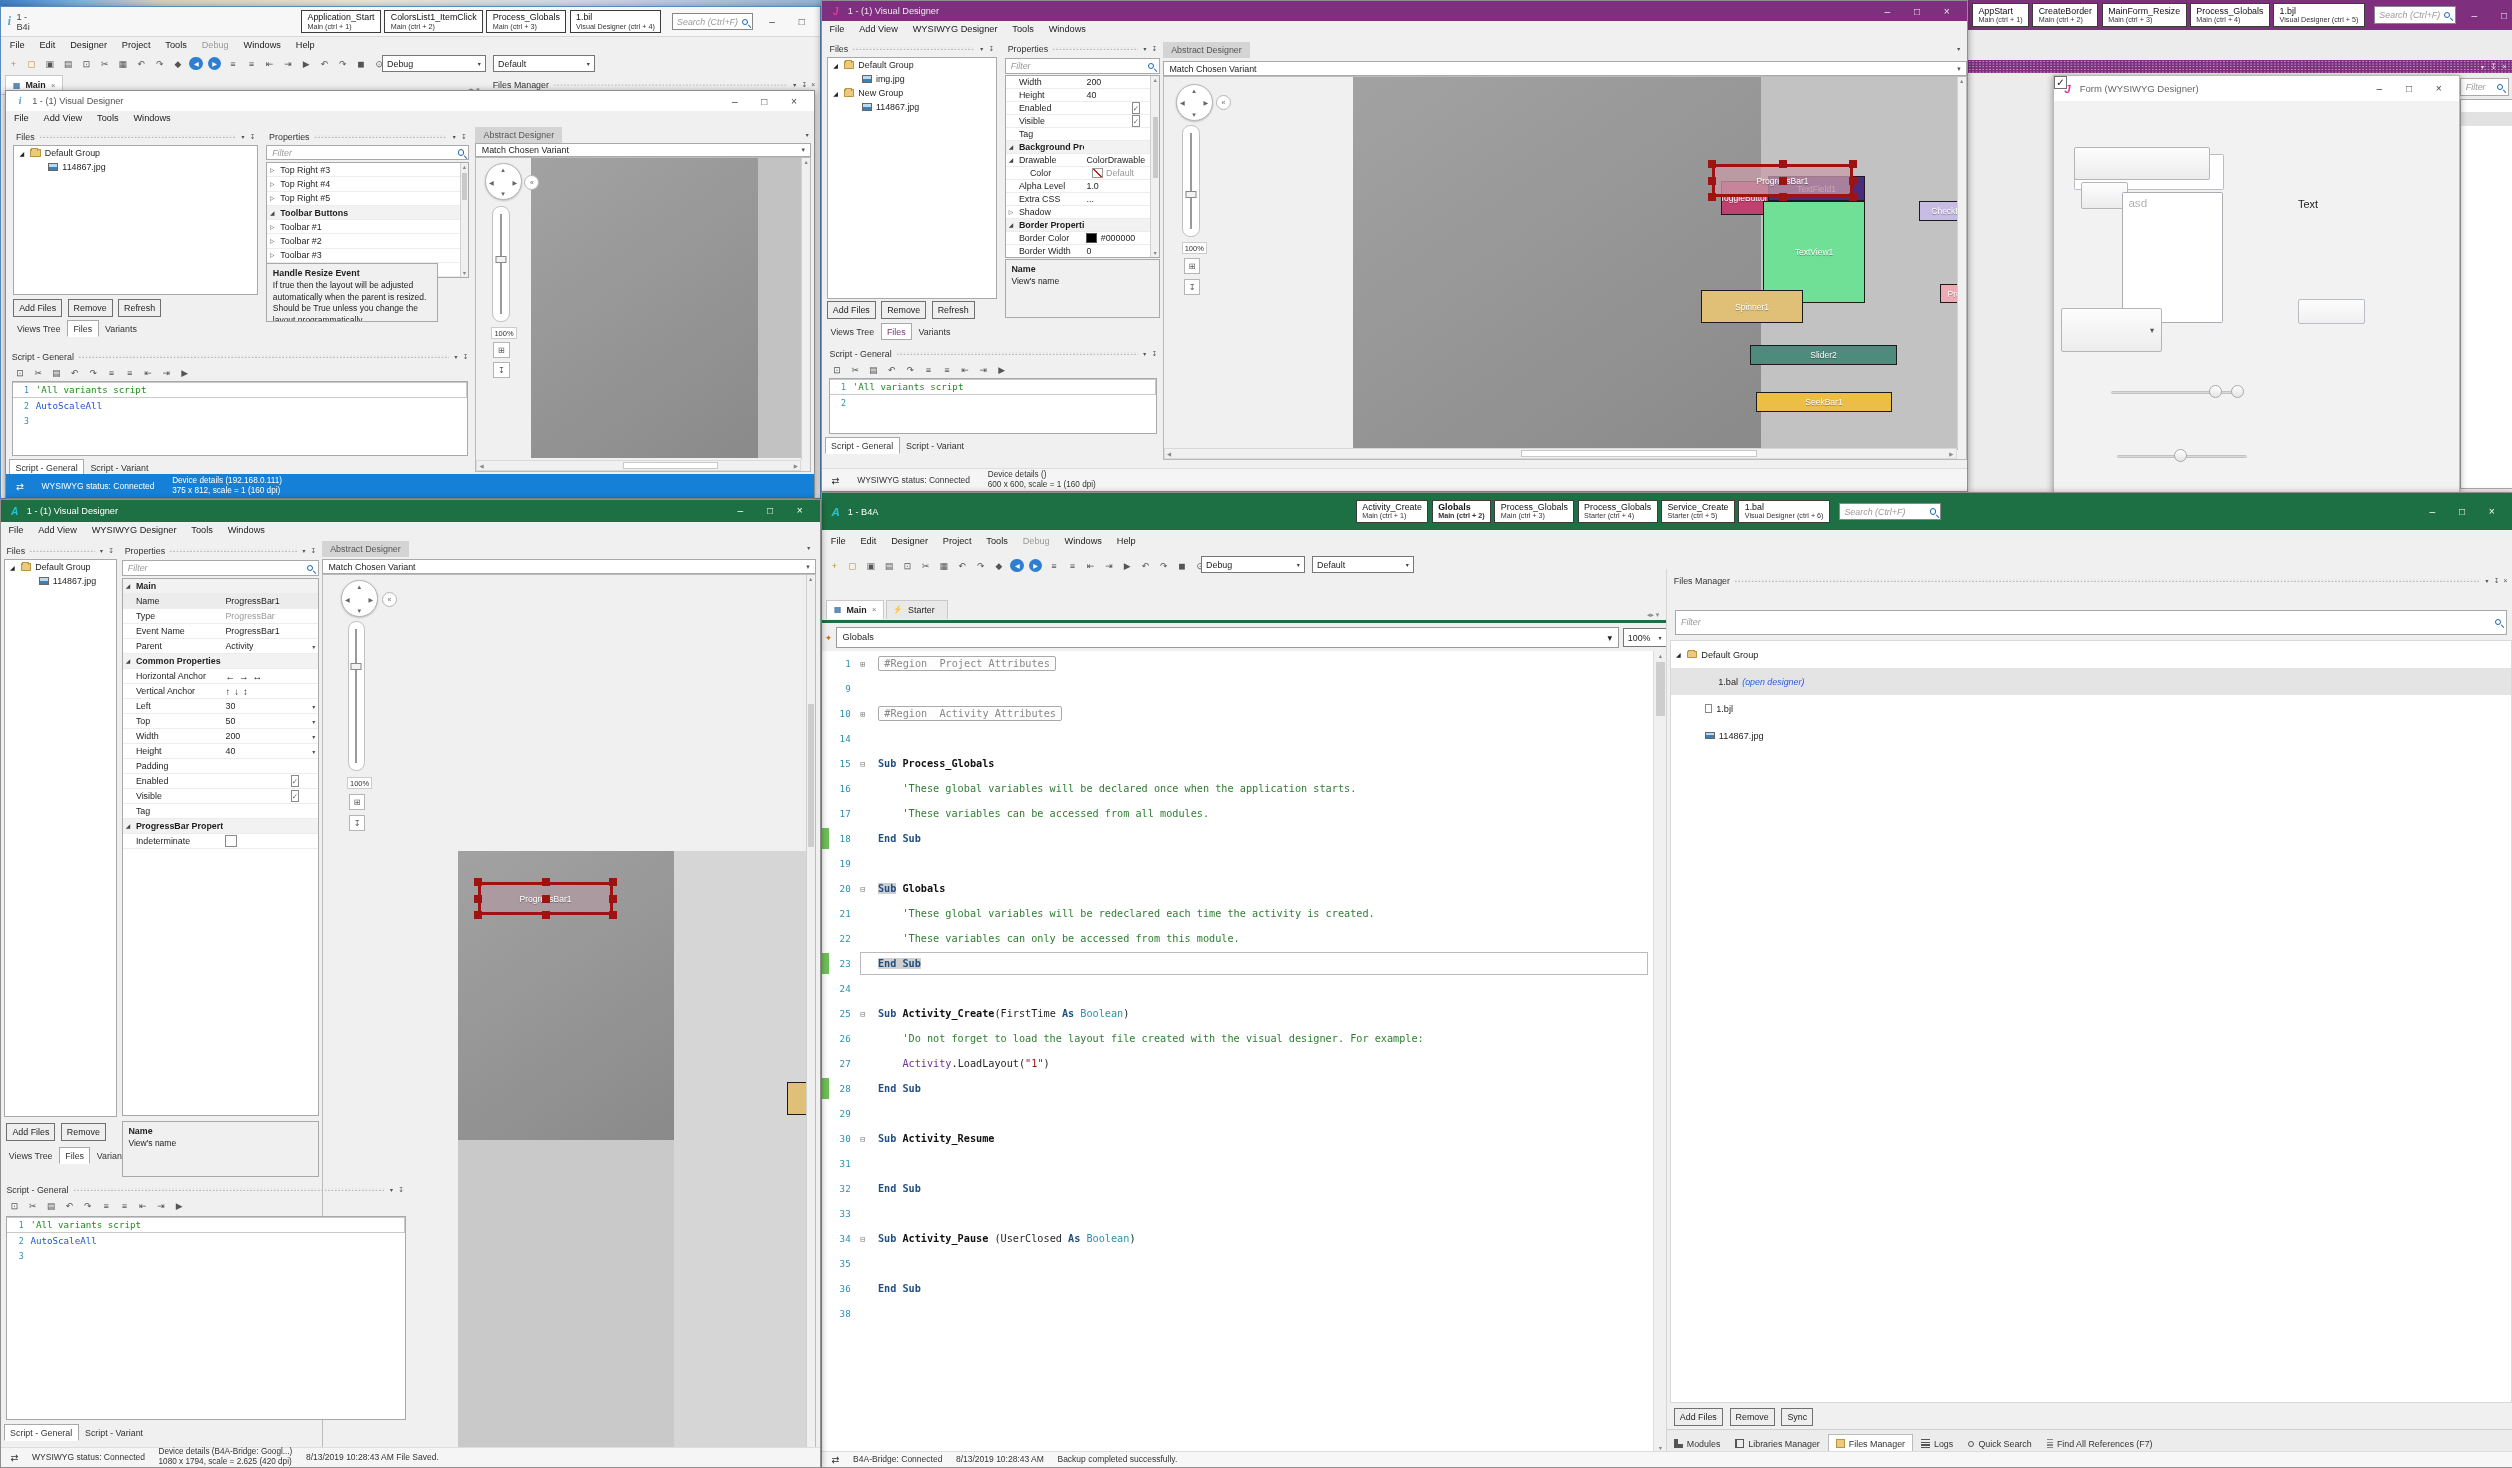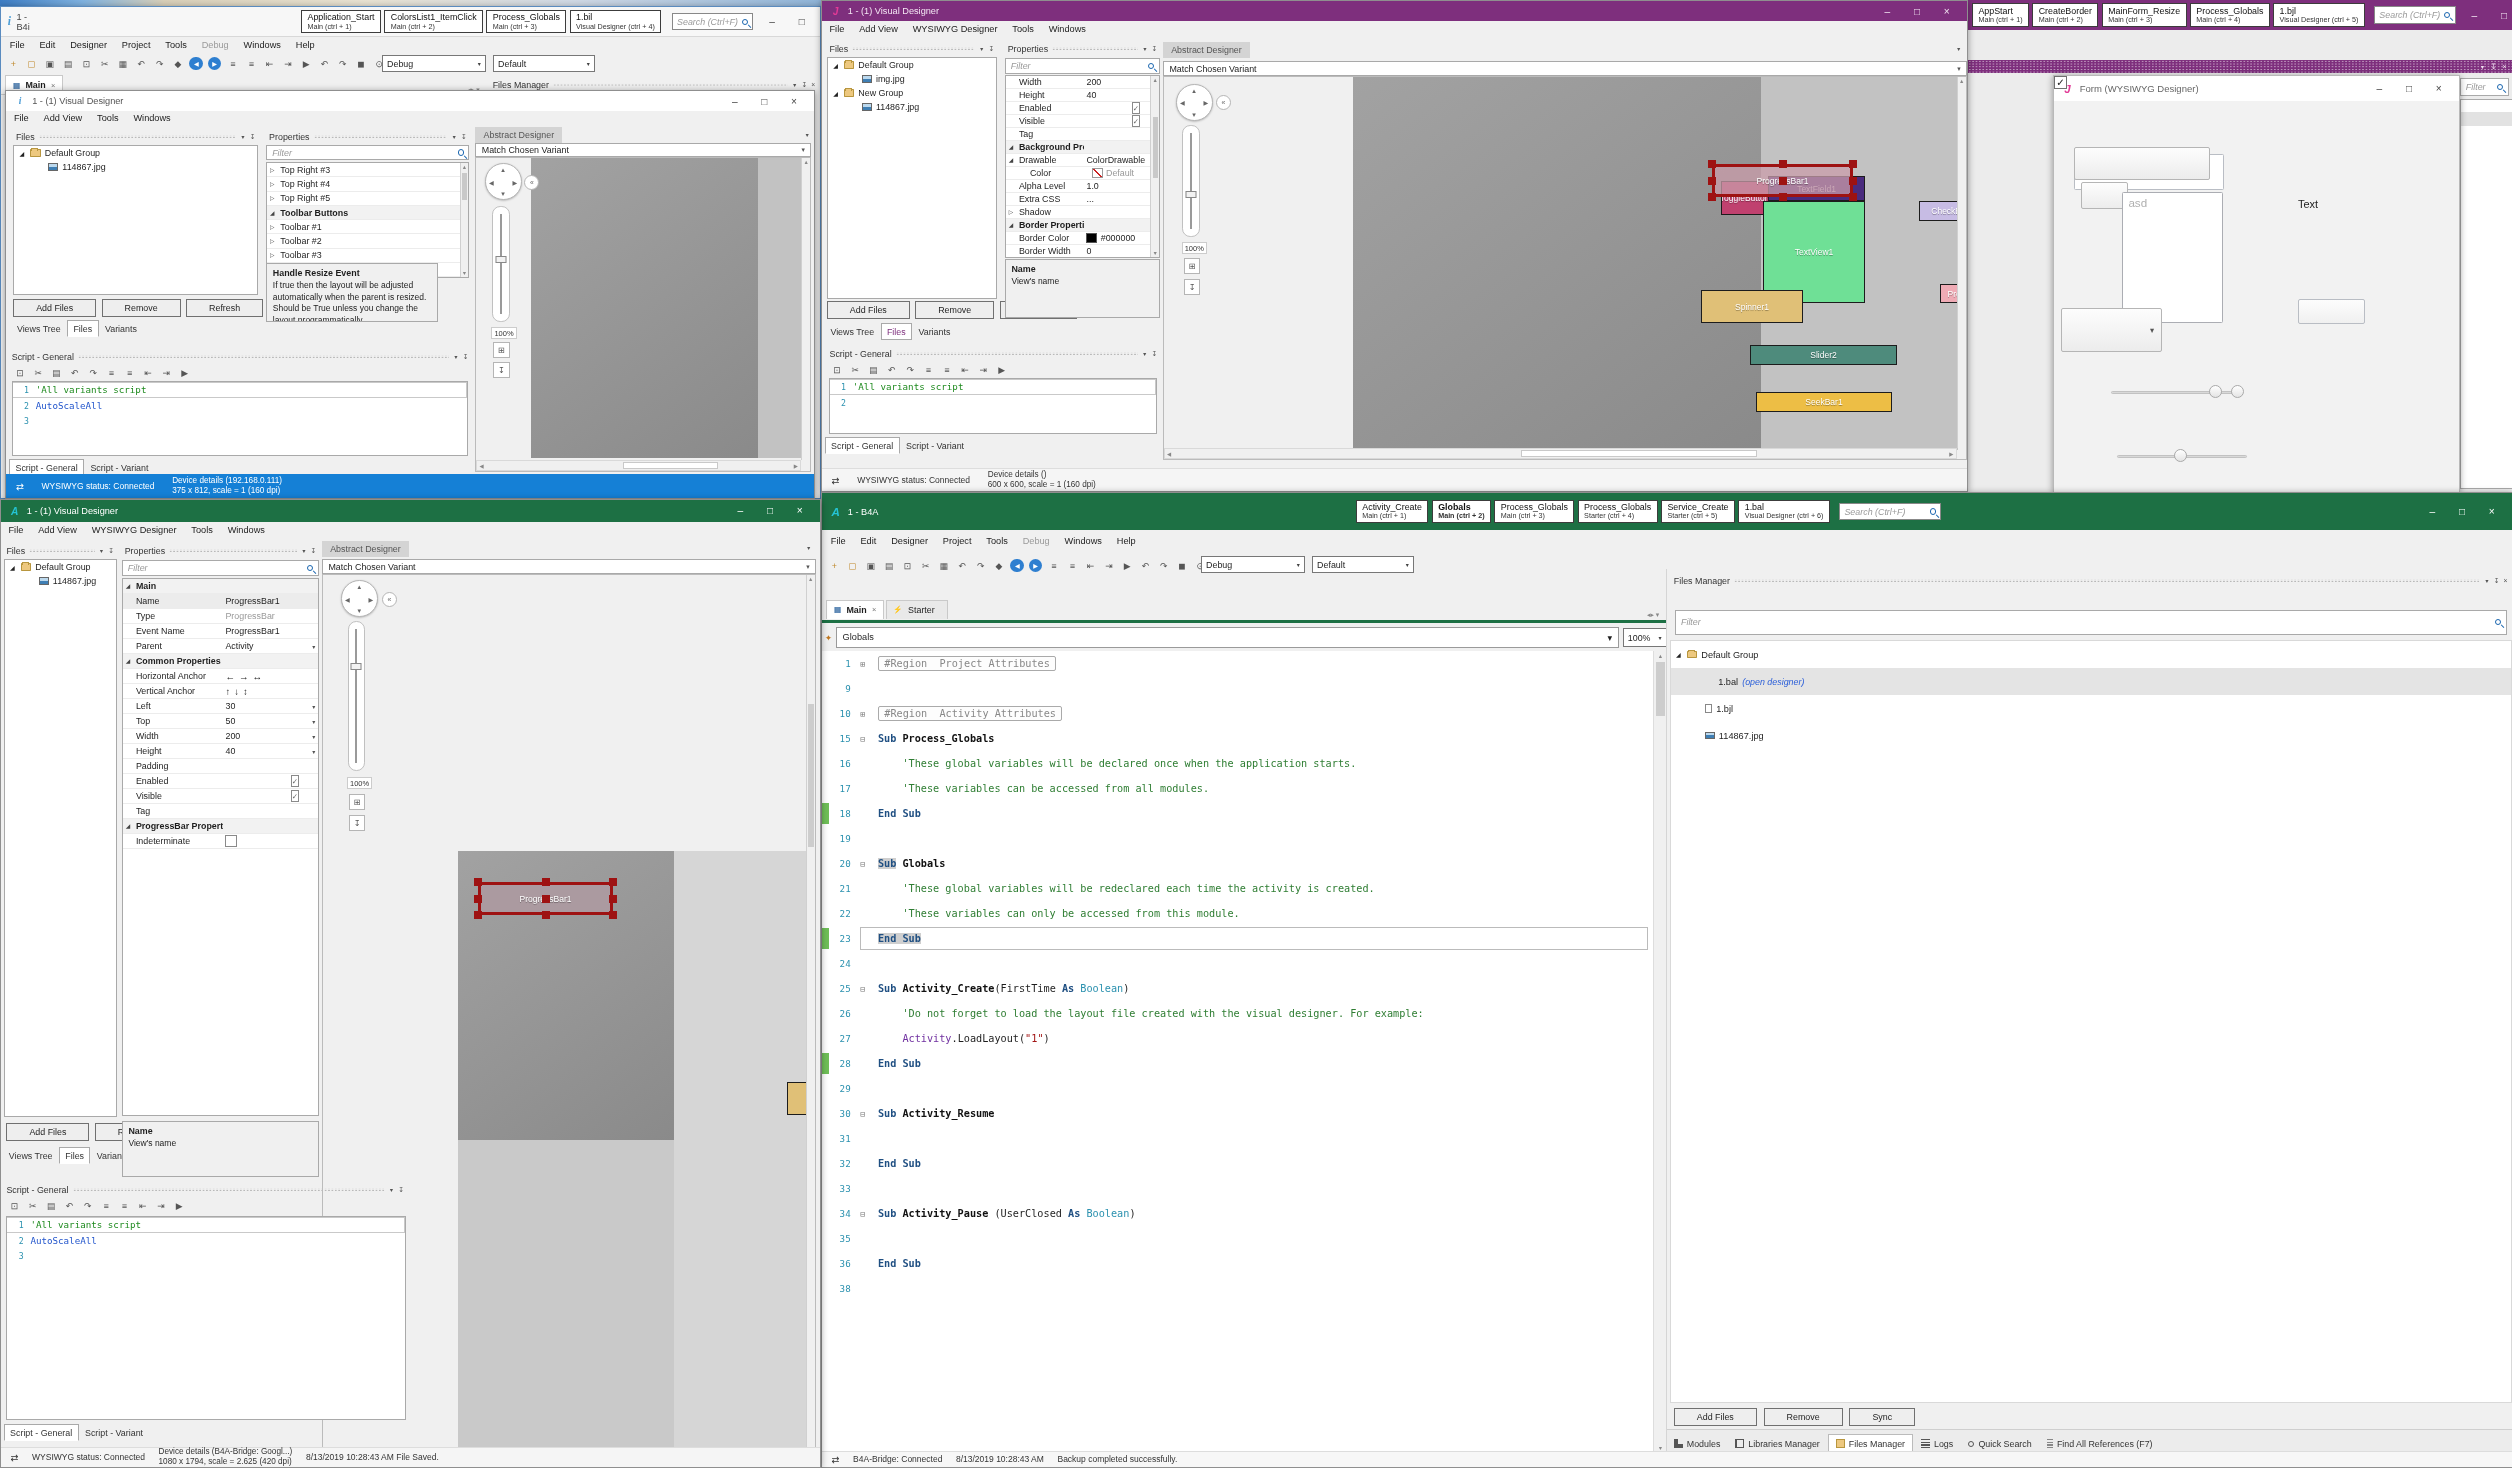--- a/index.html
+++ b/index.html
@@ -42,21 +42,21 @@
   .tbi[data-cls~="circ"]{background:#2e7fd0;color:#fff;border-radius:50%;width:13.6px;height:13.6px;font-size:6.1px;margin:0 1.4px}
   .tbi[data-cls~="gold"]{color:#c08a2e}
   .ddbox{background:#fff;border:0.7px solid #777;height:17px;display:flex;align-items:center;padding:0 4.1px;font-size:8.9px;justify-content:space-between}
   .ddbox .dda{font-size:6.1px;color:#444;margin-left:6.8px}
   
   .phead{position:absolute;display:flex;align-items:center;font-size:8.9px;color:#333;padding:0 2.7px;gap:4.1px}
   .leader{flex:1;height:3.4px;background-image:radial-gradient(circle,#b9b9b9 0.7px,transparent 0.9px);background-size:3.4px 2.7px;background-position:0 0.7px}
   .pico{font-size:6.8px;color:#555}
   
   .whitebox{position:absolute;background:#fff;border:0.7px solid #a9a9a9}
-  .btn{background:#eee;border:0.7px solid #707070;display:inline-flex;align-items:center;justify-content:center;font-size:8.9px;padding:0 22px;height:18.4px}
+  .btn{background:#eee;border:0.7px solid #707070;display:inline-flex;align-items:center;justify-content:center;font-size:8.9px;padding:0 5px;height:18.4px}
   .filter{position:absolute;background:#fff;border:0.7px solid #a9a9a9;display:flex;align-items:center;padding:0 4.8px;justify-content:space-between}
   .filter .ph{color:#9a9a9a;font-style:italic;font-size:8.9px}
   
   .frow{display:flex;align-items:center;gap:4.1px;padding:2px 2.7px 2px 5.4px;font-size:8.9px;white-space:nowrap}
   .frow[data-cls~="lvl2"]{padding-left:23px}
   .frow[data-cls~="sel"]{background:#e4e4e4}
   .farrow{font-size:6.1px;color:#222;width:6.8px}
   .ficon{flex:none;display:inline-block}
   .ficon[data-icon="folder"]{width:10.2px;height:7.5px;background:#edc87f;border:0.7px solid #b8963e;border-radius:0.7px;position:relative}
   .ficon[data-icon="folder"]::before{content:"";position:absolute;top:-2px;left:0;width:4.8px;height:1.4px;background:#edc87f;border:0.7px solid #b8963e;border-bottom:none}
@@ -980,20 +980,25 @@
         <span class="cfold"></span>
       </div>
       <div class="crow">
         <span class="cgut"></span>
         <span class="cln">10</span>
         <span class="cfold">⊞</span>
         <span class="cseg reg">#Region  Activity Attributes</span>
       </div>
       <div class="crow">
         <span class="cgut"></span>
+        <span class="cln">14</span>
+        <span class="cfold"></span>
+      </div>
+      <div class="crow">
+        <span class="cgut"></span>
         <span class="cln">15</span>
         <span class="cfold">⊟</span>
         <span class="cseg kw">Sub </span>
         <span class="cseg sub">Process_Globals</span>
       </div>
       <div class="crow">
         <span class="cgut"></span>
         <span class="cln">16</span>
         <span class="cfold"></span>
         <span class="cseg cmt">    'These global variables will be declared once when the application starts.</span>

